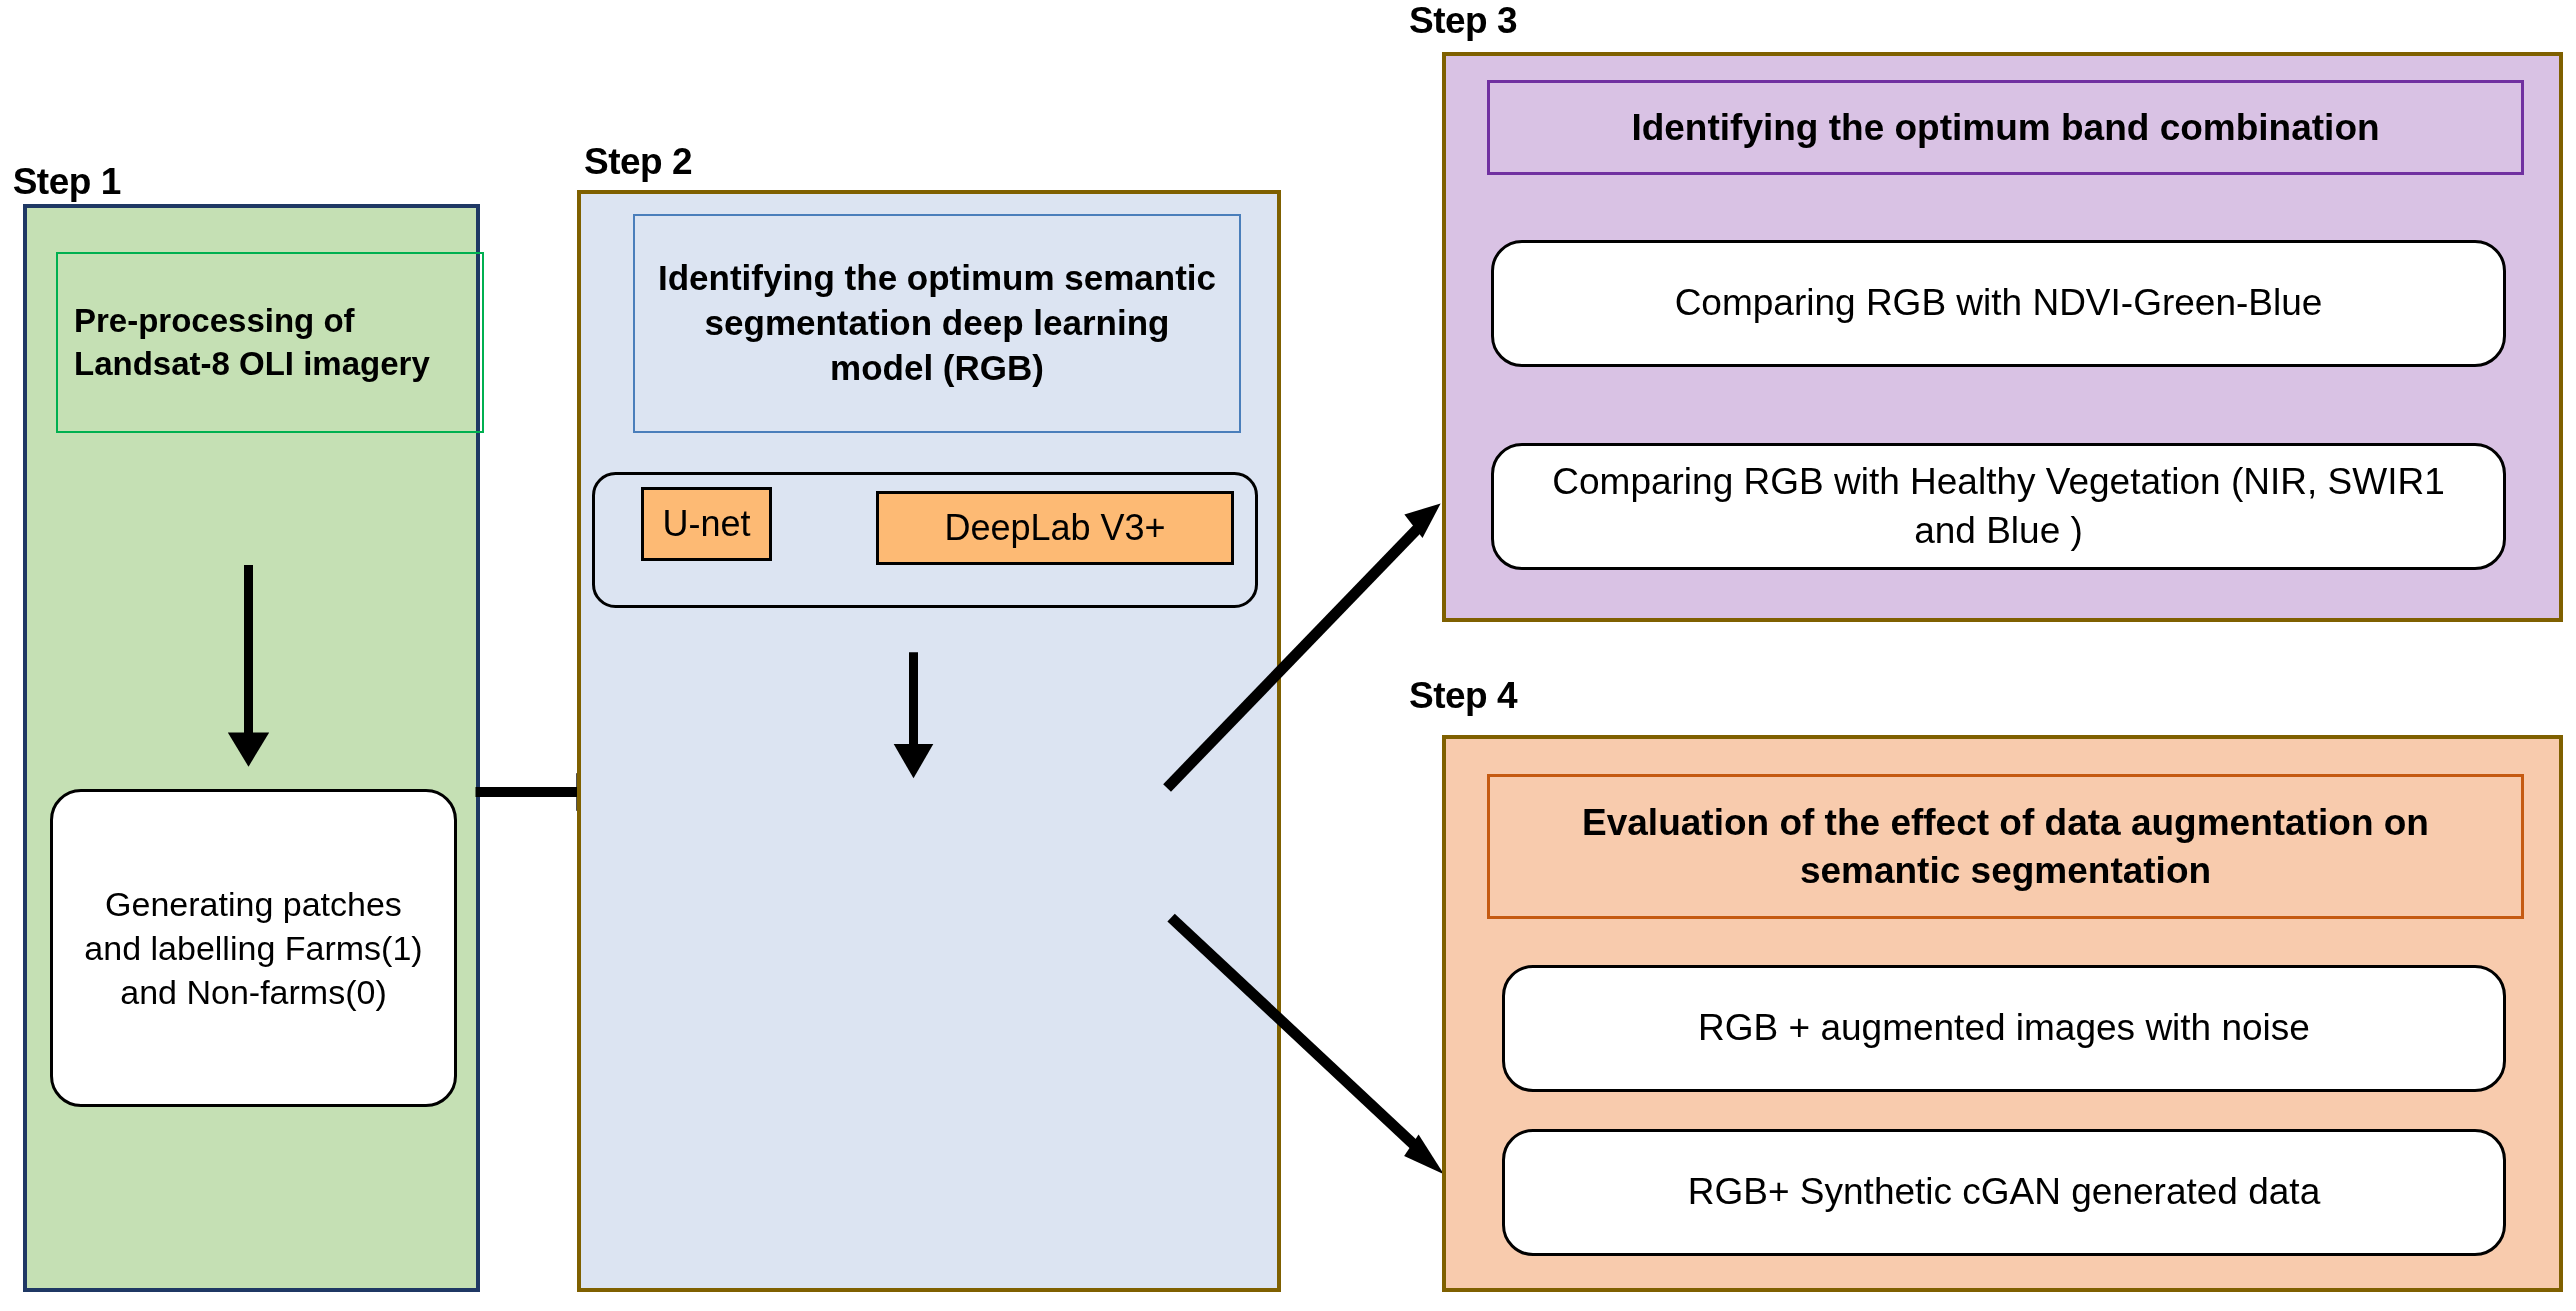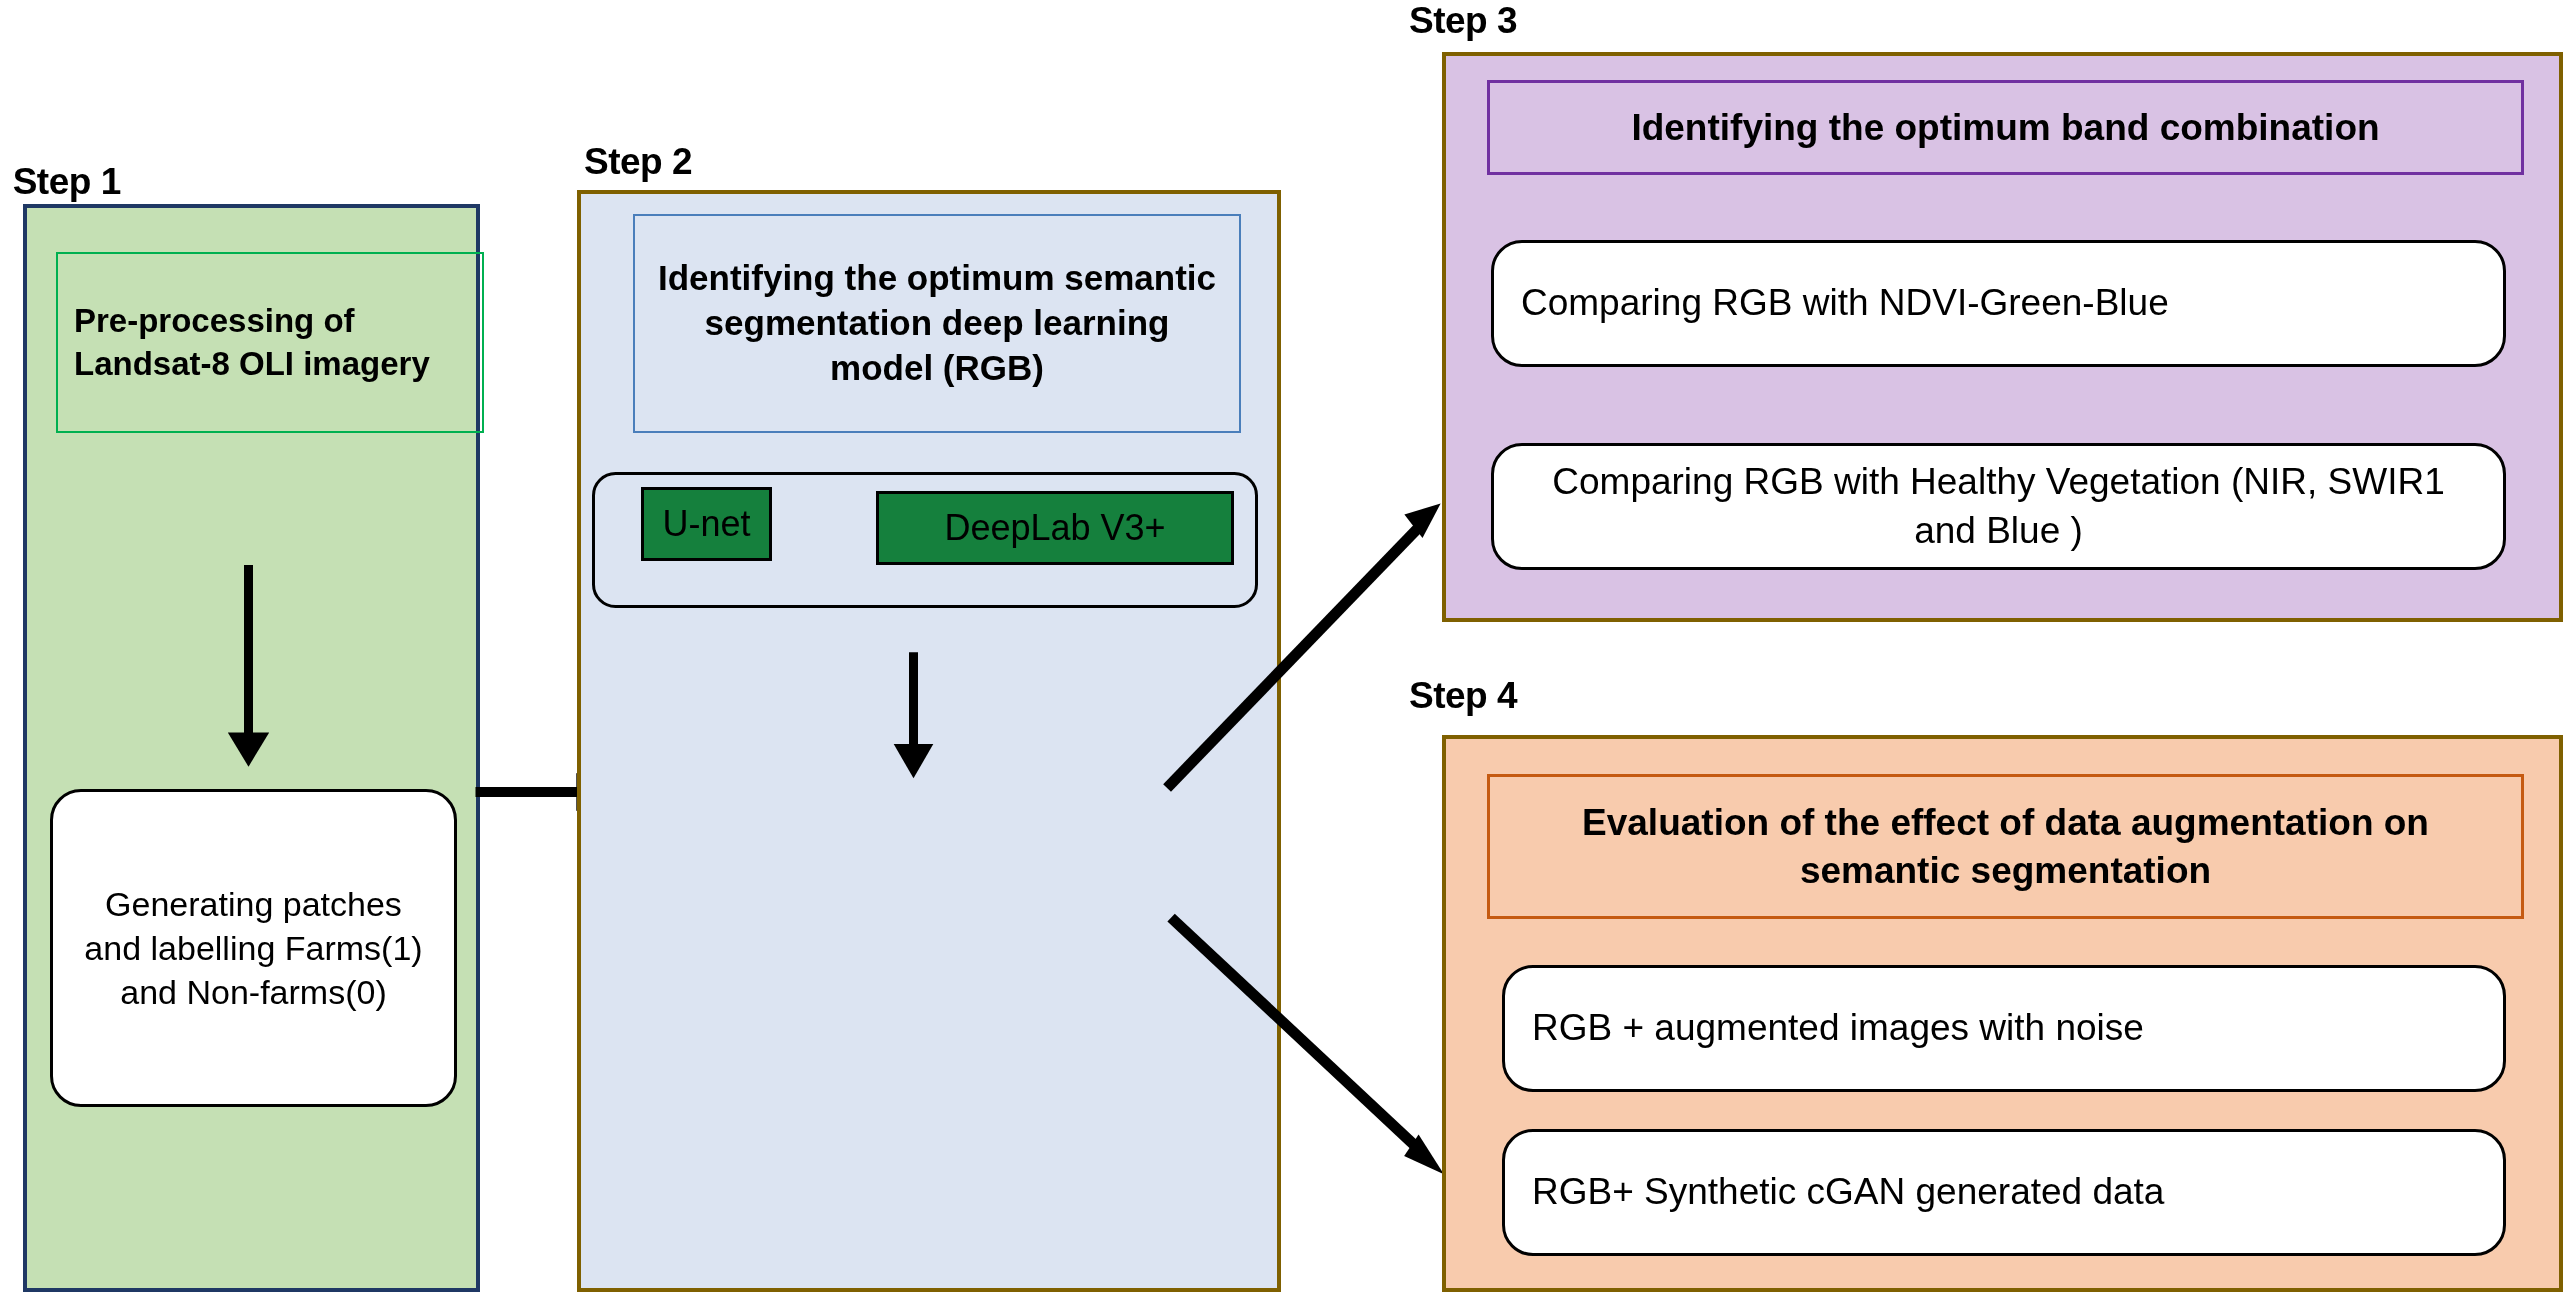--- a/index.html
+++ b/index.html
@@ -68,37 +68,38 @@
 
   
   .round-box {
     position: absolute;
     box-sizing: border-box;
     background: #ffffff;
     border: 3.6px solid #000000;
     border-radius: 31px;
     display: flex;
     align-items: center;
+    justify-content: center;
     text-align: center;
     color: #000000;
     line-height: 1.3;
   }
 
   
   .model-group {
     position: absolute;
     box-sizing: border-box;
     background: transparent;
     border: 3.6px solid #000000;
     border-radius: 23.5px;
   }
   .model-chip {
     position: absolute;
     box-sizing: border-box;
-    background: #15803d;
+    background: #fdba74;
     border: 3.6px solid #000000;
     display: flex;
     align-items: center;
     justify-content: center;
     text-align: center;
     color: #000000;
     font-size: 36px;
   }
 
   

